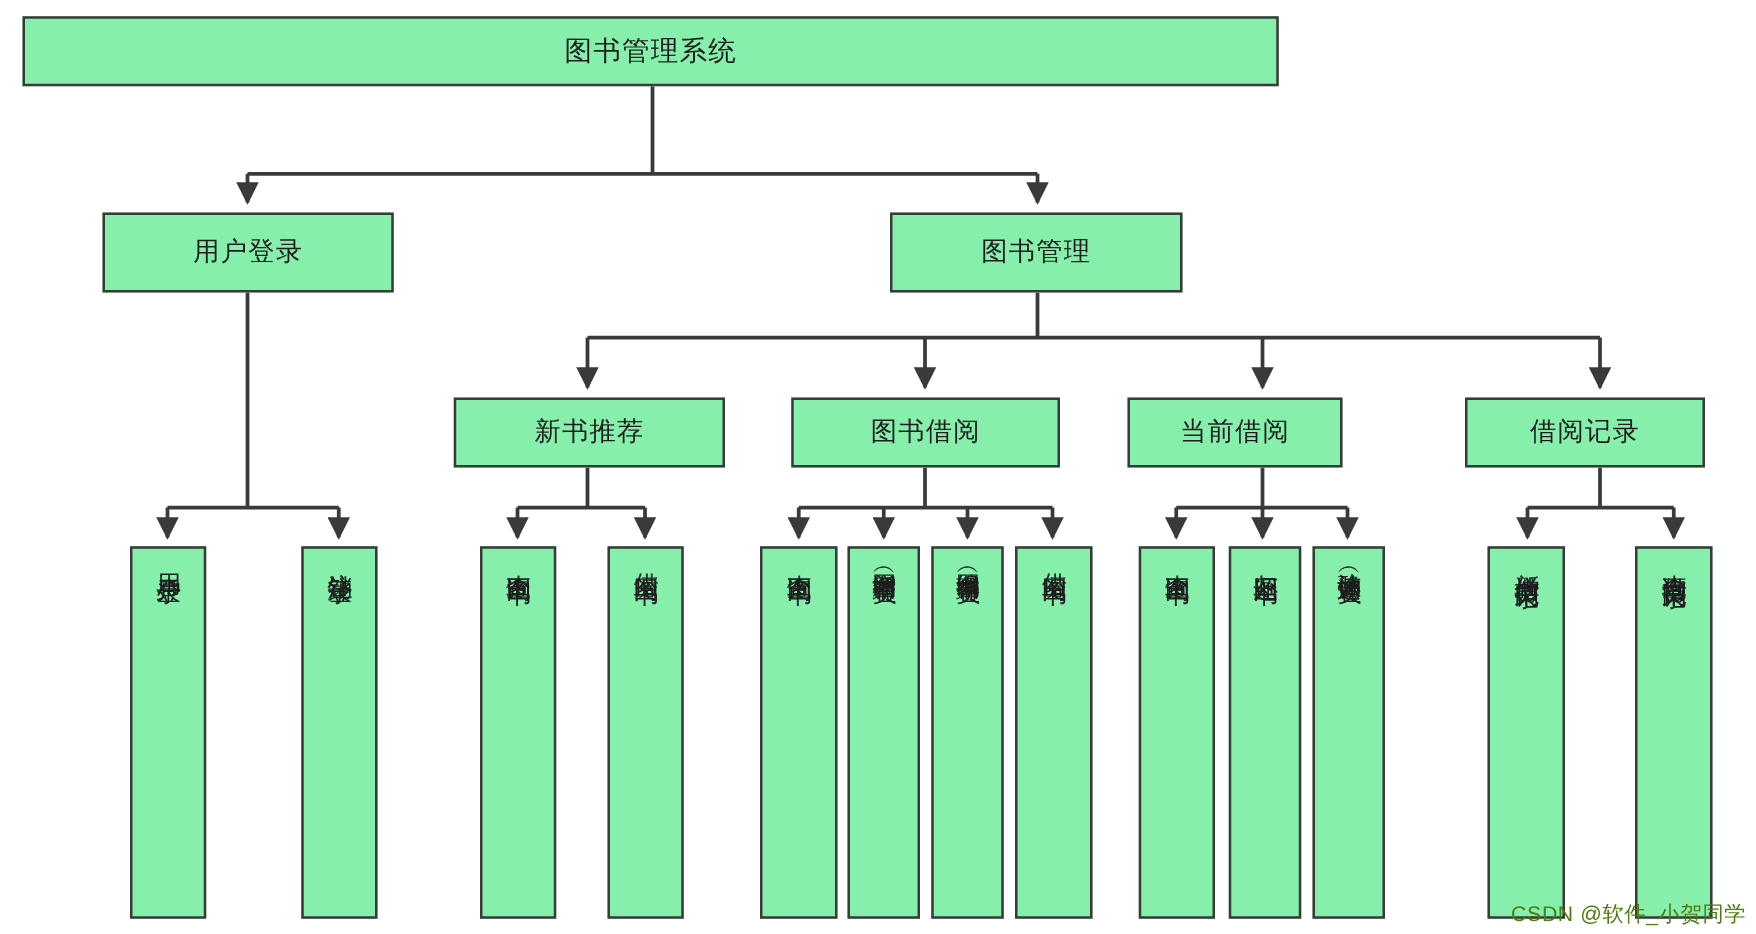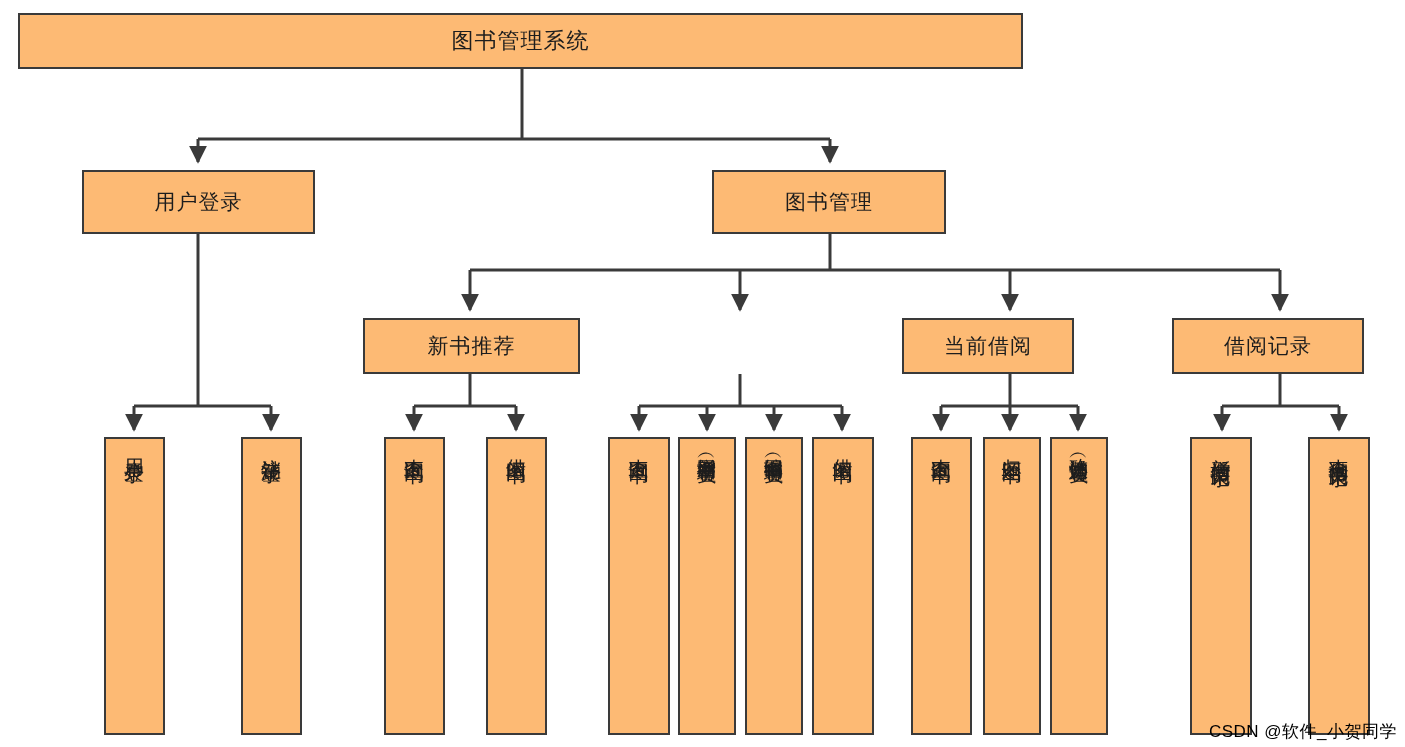--- a/index.html
+++ b/index.html
@@ -15,21 +15,21 @@
     width:1405px;height:747px;
   }
   #edges{
     position:absolute;left:0;top:0;
     width:1405px;height:747px;
     pointer-events:none;
   }
   .node{
     position:absolute;
     box-sizing:border-box;
-    background:#fdba74;
+    background:#86efac;
     border:2px solid #3a3a3a;
     display:flex;
     align-items:center;
     justify-content:center;
     color:#1d1d1d;
   }
   .node .label{
     display:block;
     text-align:center;
     line-height:1.12;
@@ -59,21 +59,21 @@
   }
   .node.v.tight .label{
     font-size:19px;
     letter-spacing:1px;
   }
   #watermark{
     position:absolute;
     right:8px;
     bottom:4px;
     font-size:17px;
-    color:#000000;
+    color:#4d7c0f;
     letter-spacing:0.5px;
     white-space:nowrap;
   }
 </style>
 </head>
 <body>
 
 <div id="diagram">
 
   <svg id="edges" viewBox="0 0 1405 747" xmlns="http://www.w3.org/2000/svg">
@@ -133,20 +133,23 @@
   <div class="node h" style="left:82px;top:170px;width:233px;height:64px;">
     <span class="label">用户登录</span>
   </div>
   <div class="node h" style="left:363px;top:318px;width:217px;height:56px;">
     <span class="label">新书推荐</span>
   </div>
 
   <div class="node h" style="left:712px;top:170px;width:234px;height:64px;">
     <span class="label">图书管理</span>
   </div>
+  <div class="node h" style="left:633px;top:318px;width:215px;height:56px;">
+    <span class="label">图书借阅</span>
+  </div>
   <div class="node h" style="left:902px;top:318px;width:172px;height:56px;">
     <span class="label">当前借阅</span>
   </div>
   <div class="node h" style="left:1172px;top:318px;width:192px;height:56px;">
     <span class="label">借阅记录</span>
   </div>
 
   <div class="node v" style="left:104px;top:437px;width:61px;height:298px;">
     <span class="label">用户登录</span>
   </div>

